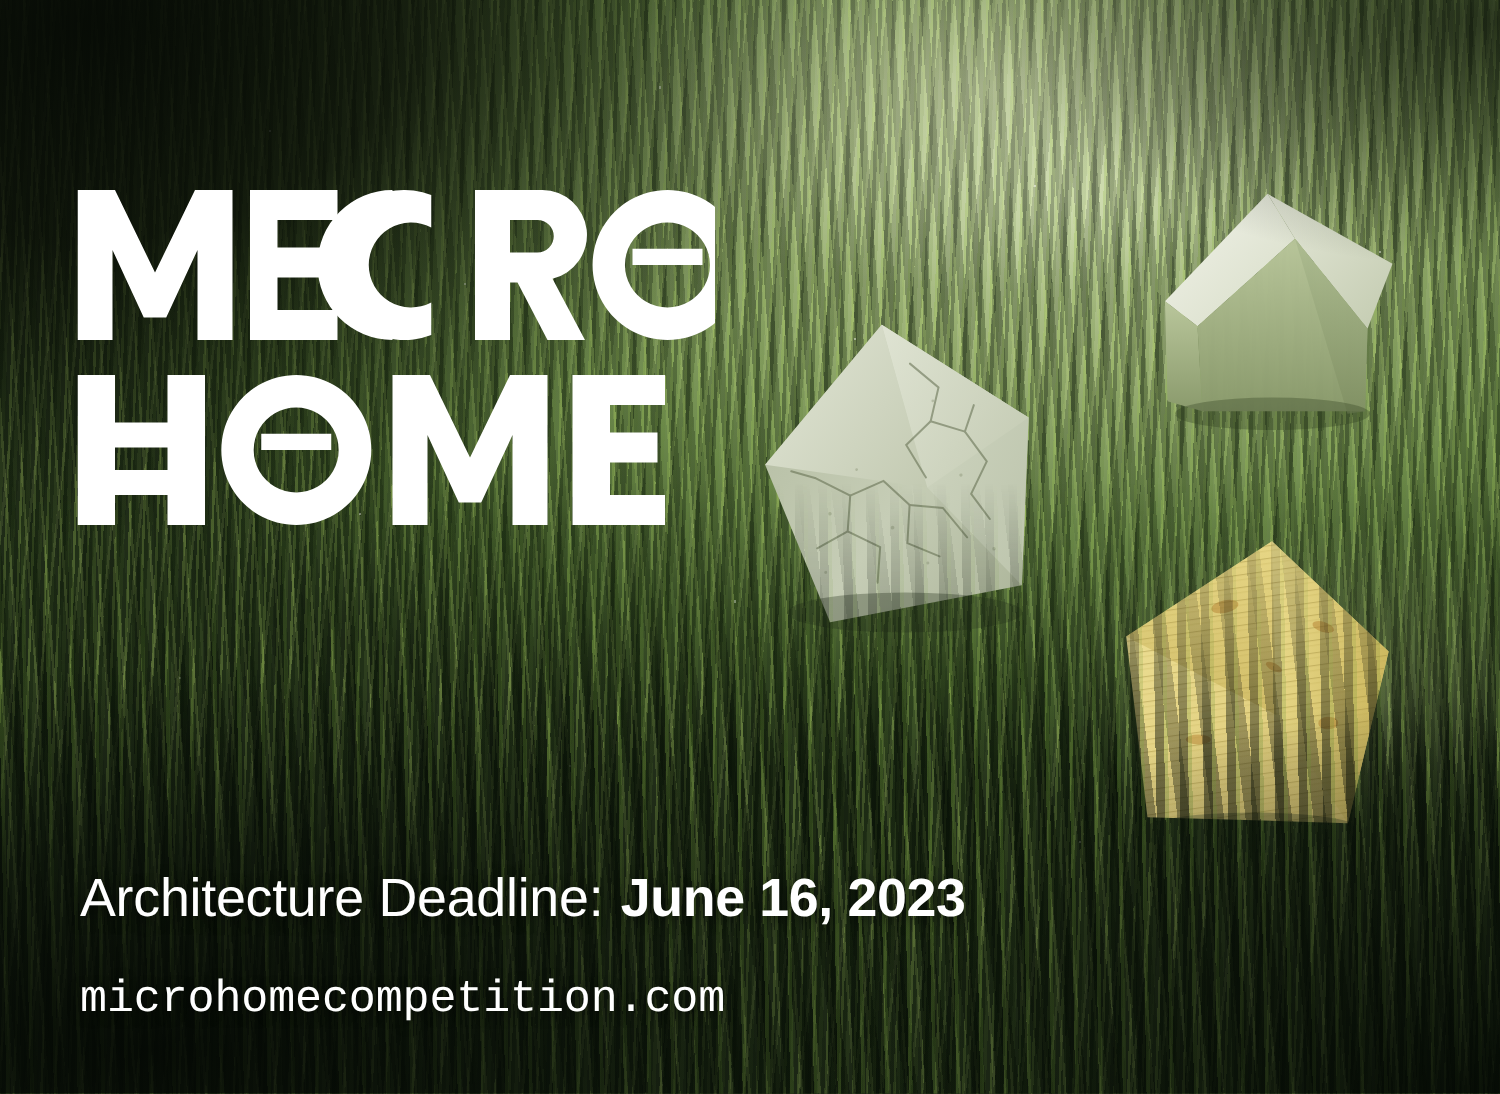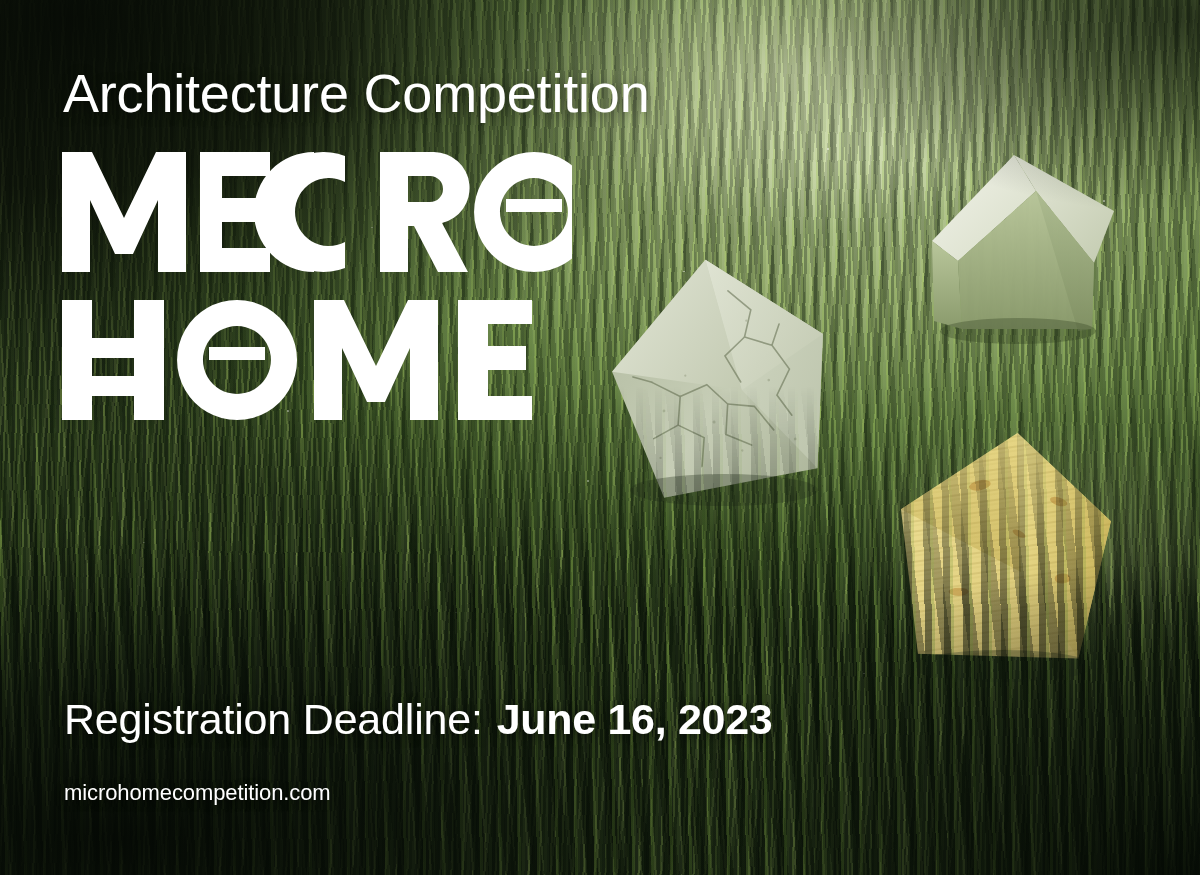--- a/index.html
+++ b/index.html
@@ -126,23 +126,24 @@
   .deadline {
     left:64px; top:698px;
     font-size:43px; font-weight:400; line-height:1;
     white-space:nowrap; letter-spacing:-.2px;
     text-shadow:0 2px 12px rgba(0,0,0,.6);
   }
   .deadline .date { font-weight:700; margin-left:14px; letter-spacing:-.3px;text-align:right; }
 
   .url {
     left:64px; top:782px;
-    font-size:22px; font-weight:400; line-height:1;
+    font-size:36px; font-weight:400; line-height:1;
     white-space:nowrap; letter-spacing:-.1px;
     text-shadow:0 2px 10px rgba(0,0,0,.65);
+    font-family:Liberation Mono, monospace;
   }
 </style>
 </head>
 <body>
 
 <div class="poster">
 
   <div class="bg">
     <div class="bg-base"></div>
     <div class="blades l1"></div>
@@ -276,21 +277,20 @@
         <ellipse cx="126" cy="242" rx="92" ry="16" fill="#22301a" opacity=".3"></ellipse>
       </svg>
     </div>
   </div>
 
   <div class="bg" style="pointer-events:none;">
     <div class="blades fg"></div>
     <div class="bg-vignette"></div>
   </div>
 
-  <div class="txt headline">Architecture Competition</div>
 
   <div class="logo" role="img" aria-label="MICRO HOME">
     
     
 
     <svg width="510" height="268" viewBox="0 0 510 268" fill="#ffffff">
 
       <path d="M0 120 L0 0 L30 0 L62 66 L94 0 L124 0 L124 120 L96 120 L96 48 L71 102 L53 102 L28 48 L28 120 Z"></path>
 
       <path d="M138 0 L208 0 L208 24 L160 24 L160 46 L200 46 L200 70 L160 70 L160 96 L208 96 L208 120 L138 120 Z"></path>
@@ -311,18 +311,18 @@
       <rect x="147" y="195" width="56" height="13"></rect>
 
       <path d="M252 268 L252 148 L282 148 L314 214 L346 148 L376 148 L376 268 L348 268 L348 196 L323 250 L305 250 L280 196 L280 268 Z"></path>
 
       <path d="M396 148 L470 148 L470 172 L426 172 L426 194 L464 194 L464 218 L426 218 L426 244 L470 244 L470 268 L396 268 Z"></path>
     </svg>
   </div>
 
 
   <div class="txt deadline">
-    <span>Registration Deadline:</span><span class="date">June 16, 2023</span>
+    <span>Architecture Deadline:</span><span class="date">June 16, 2023</span>
   </div>
 
   <div class="txt url">microhomecompetition.com</div>
 
 </div>
 
 </body></html>

